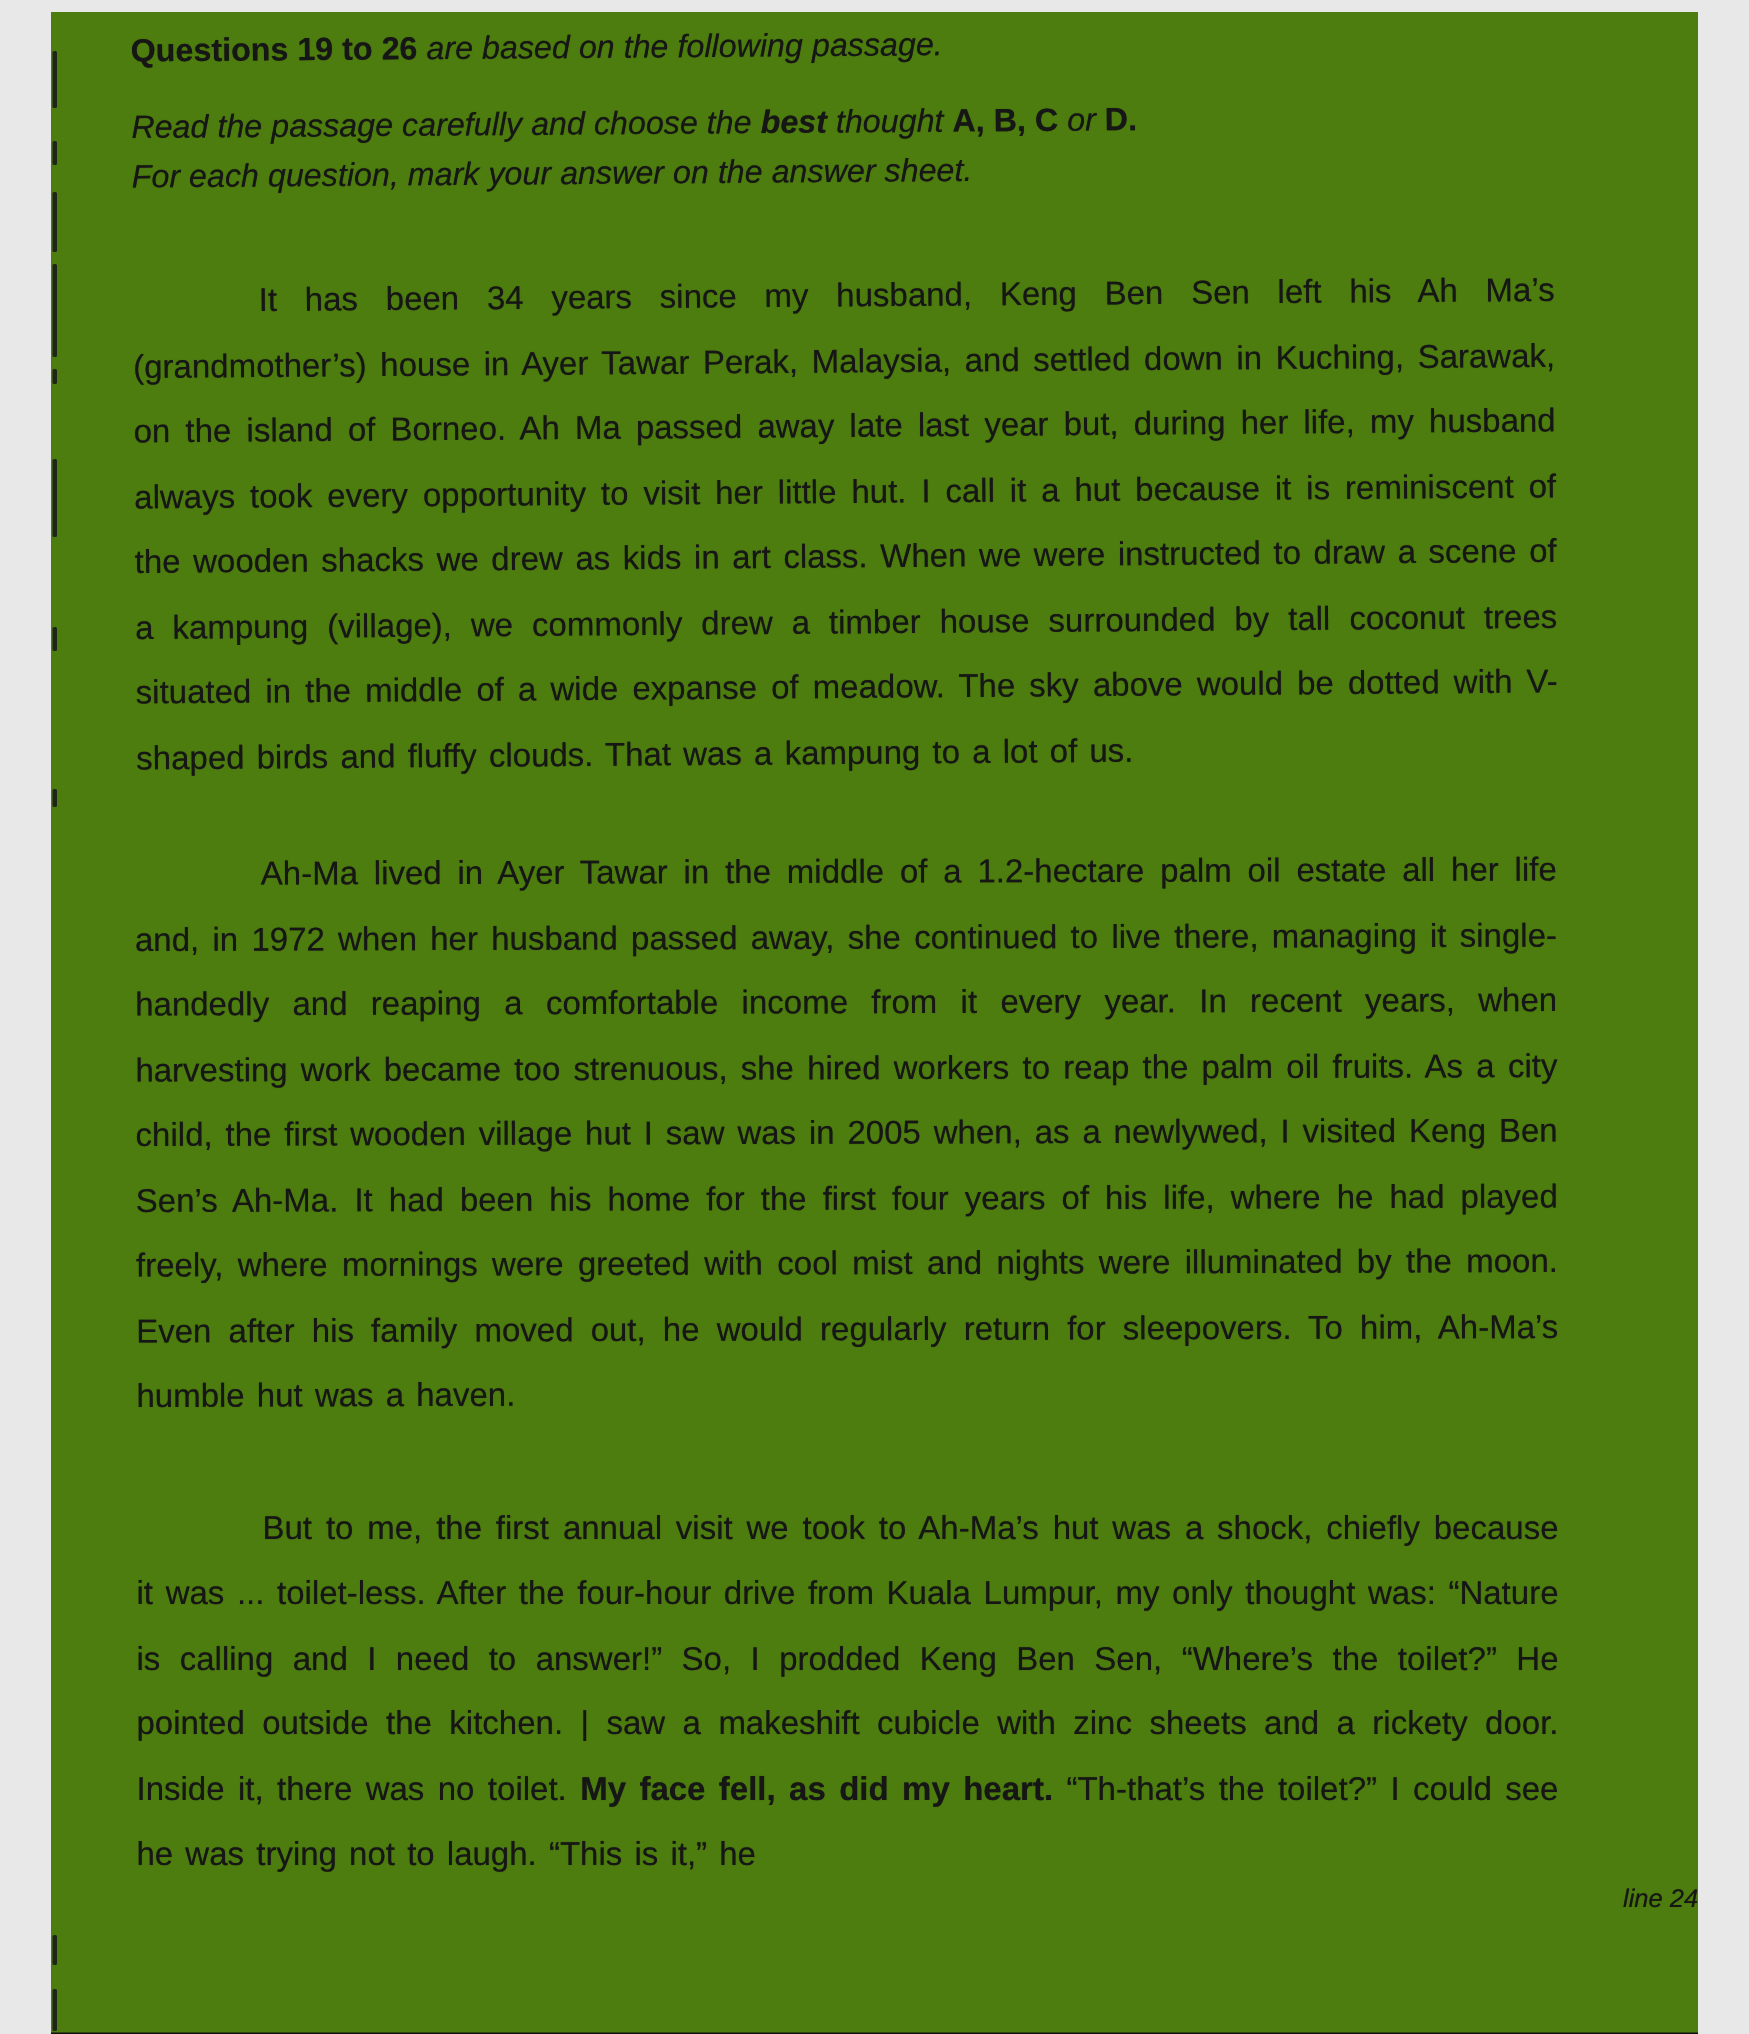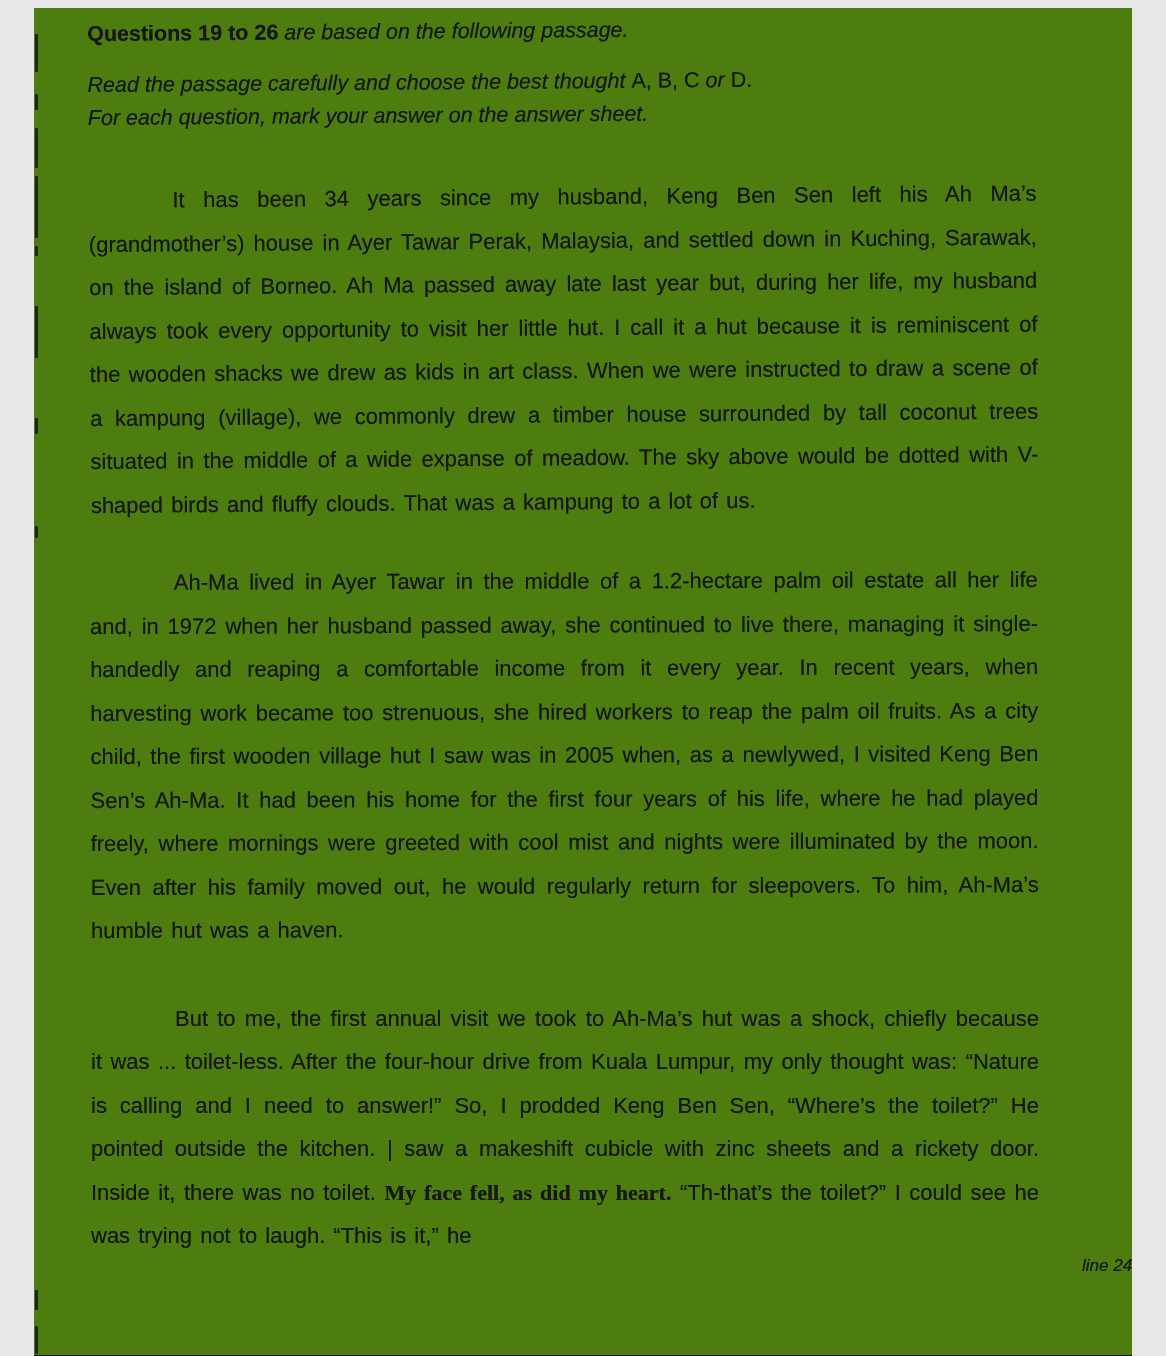--- a/index.html
+++ b/index.html
@@ -14,34 +14,34 @@
     text-shadow:0 0 0.5px rgba(0,0,0,0.55);
   }
   .content { position:absolute; left:57px; top:6px; width:948px; }
 
   .intro { font-size:21.5px; margin:8px 0 0; }
   .intro strong { font-weight:bold; font-style:normal; }
   .intro em { font-style:italic; }
 
   .instr { font-size:21.5px; line-height:33px; margin:22px 0 0; }
   .instr2 { font-size:21.5px; line-height:33px; margin:0; }
-  .instr strong, .instr2 strong { font-weight:normal; }
+  .instr strong, .instr2 strong { font-weight:bold; }
 
   .para {
     font-size:22px;
     line-height:43.5px;
     text-align:justify;
     word-spacing:2px;
     margin:0;
   }
   .indent { text-indent:84px; }
   .p1 { margin-top:44px; }
   .p2 { margin-top:34px; }
   .p3 { margin-top:44px; }
-  .para strong { font-weight:bold;font-family:Liberation Serif, serif; }
+  .para strong { font-weight:bold; }
 
   .tilt-1 { transform:rotate(-0.45deg); transform-origin:0 100%; }
   .tilt-2 { transform:rotate(-0.18deg); transform-origin:0 100%; }
 
   .margin-note {
     position:absolute;
     left:1048px; top:1248px;
     font-style:italic;
     font-size:17px;
     white-space:nowrap;

